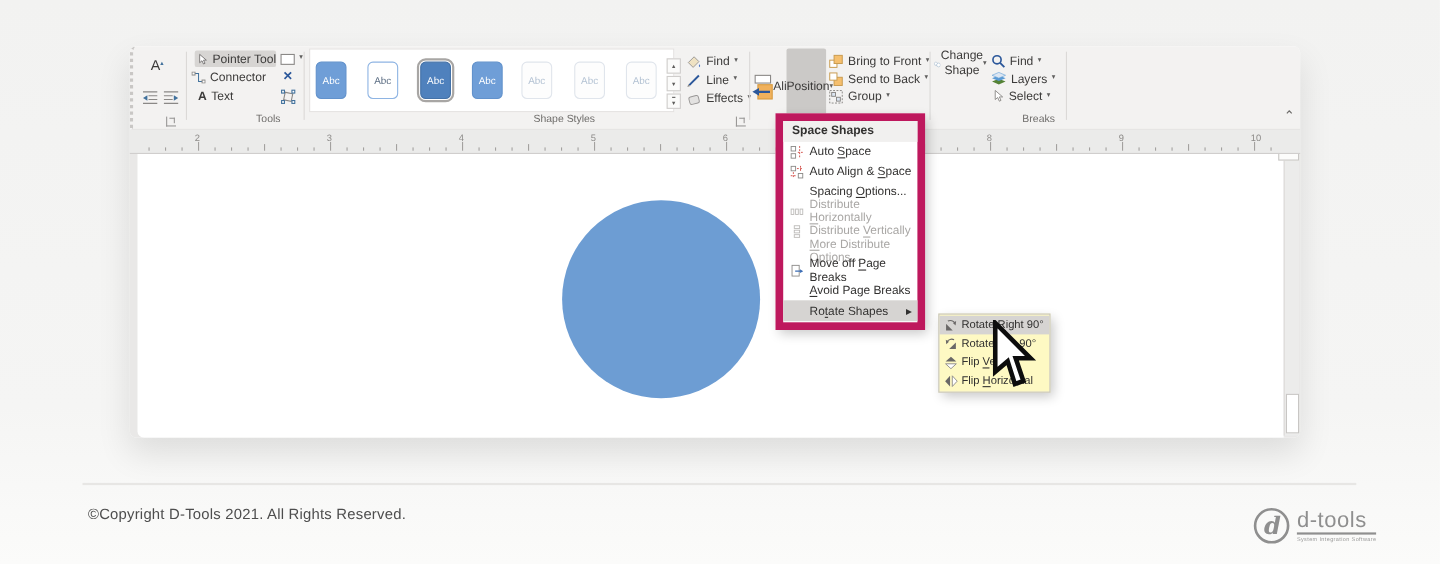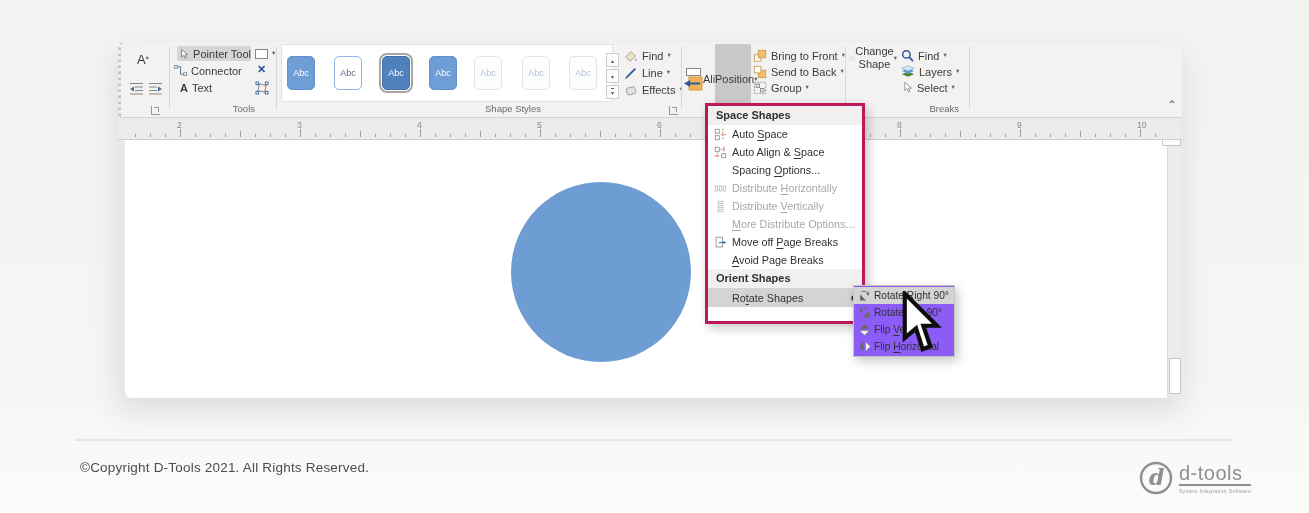--- a/index.html
+++ b/index.html
@@ -38,32 +38,32 @@
   .tick{position:absolute;bottom:2px;width:1px;background:#a3a19f}
   .rnum{position:absolute;top:2px;font-size:8.5px;color:#8c8a88}
   
   .canvas{position:absolute;left:0;top:98px;width:1064px;height:258px;background:#e9e8e7;border-radius:0 0 6px 6px;overflow:hidden}
   .page{position:absolute;left:7px;top:0;width:1042px;height:258px;background:#fff;border-radius:0 0 0 6px}
   .circle{position:absolute;left:386px;top:42px;width:180px;height:180px;border-radius:50%;background:var(--shape-fill,#6d9dd3)}
   .vscroll{position:absolute;left:1049px;top:6px;width:14px;height:250px;background:#ececeb;border-left:1px solid #dcdad9}
   .scrollup{position:absolute;left:1044px;top:-14px;width:19px;height:20px;background:#fcfcfb;border:1px solid #c8c6c4;display:flex;align-items:center;justify-content:center;font-size:6px;color:#5f5e5d;z-index:5}
   .thumb{position:absolute;left:1px;top:212px;width:12px;height:36px;background:#fff;border:1px solid #c8c6c4}
   
-  .menu{position:absolute;left:587px;top:61px;width:160px;background:#fff;border:3px solid #be185d;
-        box-shadow:3px 4px 10px rgba(0,0,0,.22);z-index:50;padding-bottom:14px}
+  .menu{position:absolute;left:587px;top:61px;width:136px;background:#fff;border:7px solid #be185d;
+        box-shadow:3px 4px 10px rgba(0,0,0,.22);z-index:50;padding-bottom:1px}
   .menu-header{height:19px;line-height:19px;background:#f1f0ef;font-size:11px;font-weight:bold;color:#323130;padding-left:8px}
   .mi{display:flex;align-items:center;height:18px;font-size:10.8px;color:#323130}
   .mi.tall{height:19px}
   .mi .mi-ic{width:24px;display:flex;align-items:center;justify-content:center;flex:0 0 24px}
   .mi .mi-ic svg{width:13px;height:13px}
   .mi u{text-underline-offset:1.5px}
   .mi.disabled{color:#a9a7a5}
   .mi.highlighted{background:#d6d4d2}
   .mi .sub-arrow{margin-left:auto;margin-right:5px;font-size:7px;color:#323130}
-  .submenu{position:absolute;left:735px;top:243px;width:102px;background:#8b5cf6;border:1px solid #c6c4c2;
+  .submenu{position:absolute;left:735px;top:243px;width:102px;background:#fef9c3;border:1px solid #c6c4c2;
         box-shadow:3px 4px 10px rgba(0,0,0,.22);z-index:51;padding:1px 0}
   .submenu .mi{height:17px;font-size:10.2px}
   .submenu .mi .mi-ic{width:20px;flex:0 0 20px}
   .cursor{position:absolute;left:784px;top:249px;z-index:60}
   
   .divider{position:absolute;left:75px;top:439px;width:1158px;height:2px;background:#e7e6e4}
   .ftext{position:absolute;left:80px;top:459px;font-size:13.5px;color:#4d4d4d;line-height:1.35;letter-spacing:.2px}
   .logo{position:absolute;left:1138px;top:460px;display:flex;align-items:center;gap:5px;color:#8f8f8f}
   .logo-word{font-size:20px;letter-spacing:.5px;border-bottom:2px solid #8f8f8f;padding-bottom:1px;line-height:1}
   .logo-tag{font-size:5px;letter-spacing:.35px;text-align:right;margin-top:2px;color:#9a9a9a}
@@ -420,21 +420,20 @@
               <path d="M6 8 h6" stroke="#3b6cb4" stroke-width="1.4"></path>
               <polygon points="15,8 11.5,5.8 11.5,10.2" fill="#3b6cb4"></polygon>
             </svg>
           </span>
           <span>Move off <u>P</u>age Breaks</span>
         </div>
         <div class="mi">
           <span class="mi-ic"></span>
           <span><u>A</u>void Page Breaks</span>
         </div>
-        <div class="menu-header">Orient Shapes</div>
         <div class="mi highlighted tall">
           <span class="mi-ic"></span>
           <span>Ro<u>t</u>ate Shapes</span>
           <span class="sub-arrow">▶</span>
         </div>
       </div>
     <div class="submenu" id="submenu">
         <div class="mi highlighted">
           <span class="mi-ic">
             <svg viewBox="0 0 16 16">

